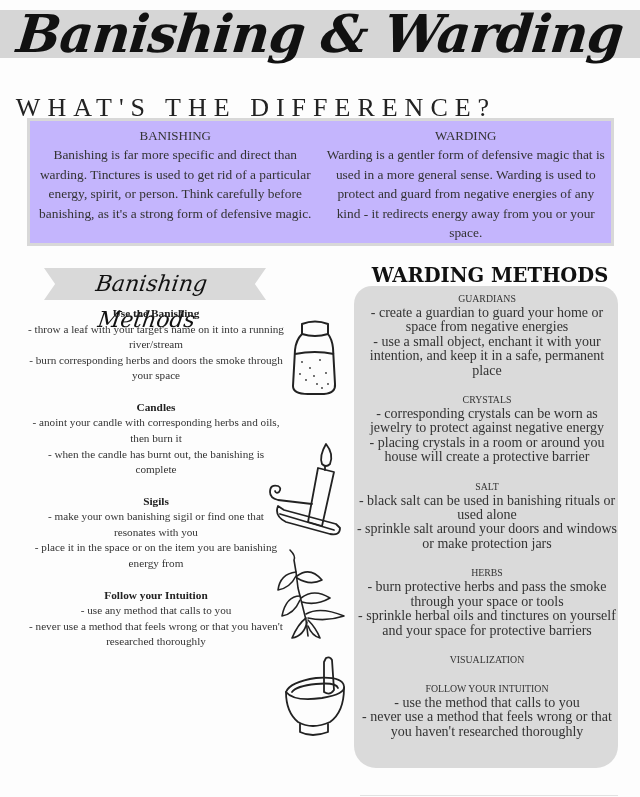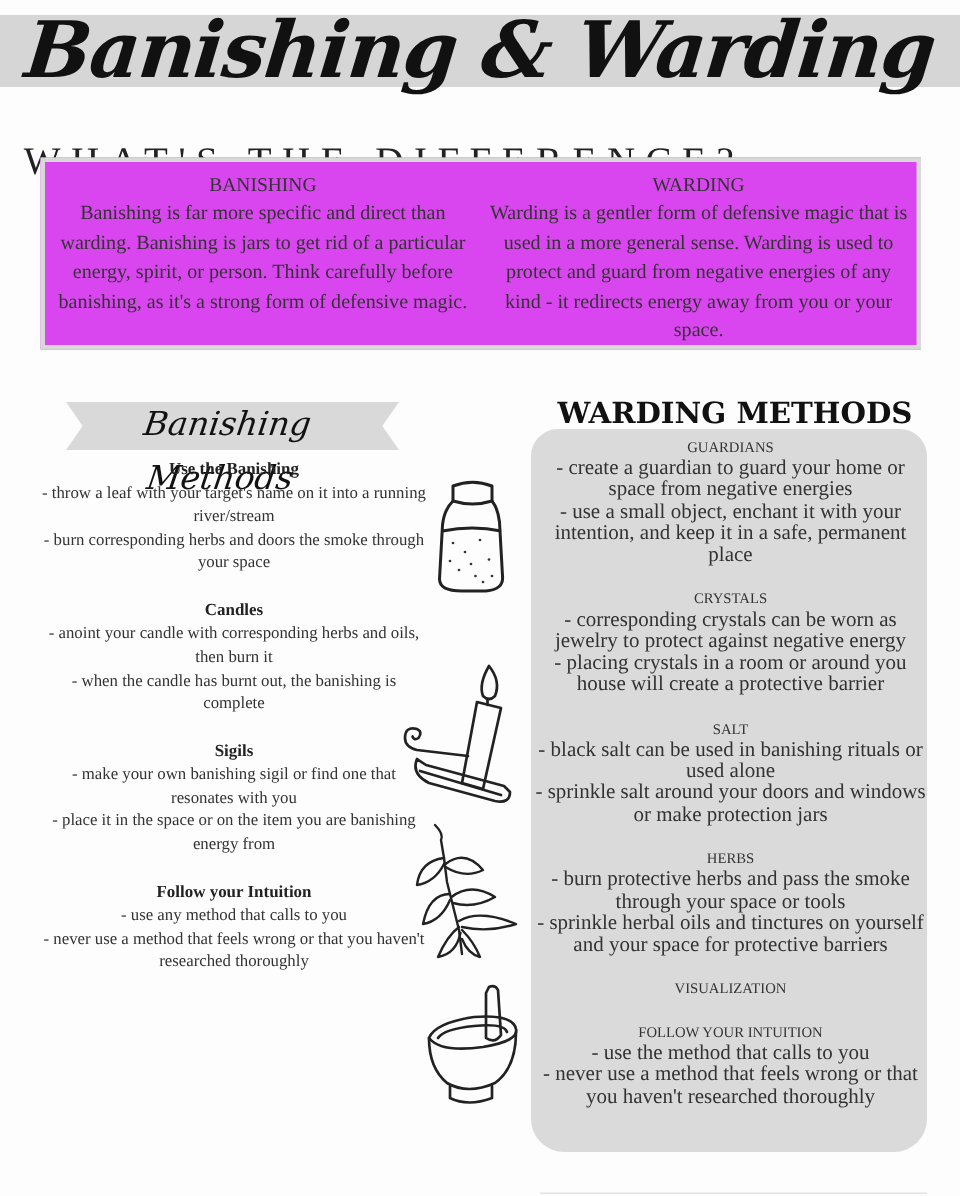--- a/index.html
+++ b/index.html
@@ -7,22 +7,22 @@
     body { position: relative; font-family: "DejaVu Serif", "Liberation Serif", serif; color: #2a2a2a; }
 
     .title-band { position: absolute; left: 0; top: 10px; width: 640px; height: 48px; background: #d6d6d6; }
     .title { position: absolute; left: 0; top: -6px; width: 640px; text-align: center;
       font-family: "DejaVu Serif", serif; font-style: italic; font-size: 52px; color: #111;
       letter-spacing: -1px; transform: skewX(-6deg); line-height: 80px; }
 
     .subtitle { position: absolute; left: 0; top: 93px; width: 512px; text-align: center;
       font-family: "Liberation Serif", serif; font-size: 26px; letter-spacing: 7px; color: #222; }
 
-    .diff-box { position: absolute; left: 27px; top: 105px; width: 587px; height: 128px;
-      border: 3px solid #d8d8d8; background: #d946ef; display: flex; }
+    .diff-box { position: absolute; left: 27px; top: 118px; width: 587px; height: 128px;
+      border: 3px solid #d8d8d8; background: #c4b5fd; display: flex; }
     .diff-col { flex: 1; text-align: center; padding-top: 6px; }
     .diff-col h3 { font-family: "Liberation Serif", serif; font-weight: normal; font-size: 13px; color: #333; line-height: 18px; }
     .diff-col p { font-family: "Liberation Serif", serif; font-size: 13.4px; line-height: 19.5px; color: #333; }
 
     .ribbon { position: absolute; left: 44px; top: 268px; width: 222px; height: 32px; background: #d9d9d9;
       clip-path: polygon(0 0, 100% 0, 95% 50%, 100% 100%, 0 100%, 5% 50%); }
     .ribbon-label { position: absolute; left: 44px; top: 266px; width: 210px; text-align: center;
       font-family: "DejaVu Serif", serif; font-style: italic; font-size: 22px; color: #111;
       transform: skewX(-8deg); line-height: 36px; }
 
@@ -46,21 +46,21 @@
 </head>
 <body>
 
 <div class="title-band"></div>
 <h1 class="title">Banishing &amp; Warding</h1>
 <div class="subtitle">WHAT'S THE DIFFERENCE?</div>
 
 <div class="diff-box">
   <div class="diff-col">
     <h3>BANISHING</h3>
-    <p style="padding:0 4px 0 4px;">Banishing is far more specific and direct than warding. Banishing is jars to get rid of a particular energy, spirit, or person. Think carefully before banishing, as it's a strong form of defensive magic.</p>
+    <p style="padding:0 4px 0 4px;">Banishing is far more specific and direct than warding. Tinctures is used to get rid of a particular energy, spirit, or person. Think carefully before banishing, as it's a strong form of defensive magic.</p>
   </div>
   <div class="diff-col">
     <h3>WARDING</h3>
     <p style="padding:0 6px 0 6px;">Warding is a gentler form of defensive magic that is used in a more general sense. Warding is used to protect and guard from negative energies of any kind - it redirects energy away from you or your space.</p>
   </div>
 </div>
 
 <div class="ribbon"></div>
 <div class="ribbon-label">Banishing Methods</div>
 

